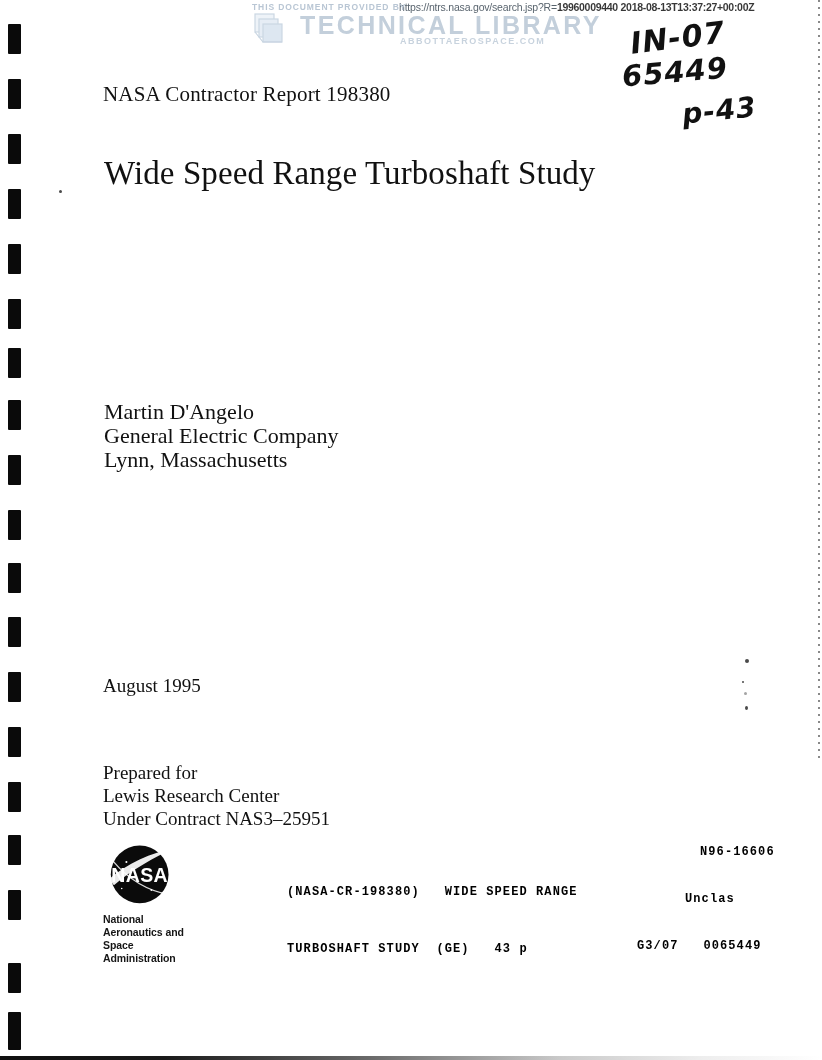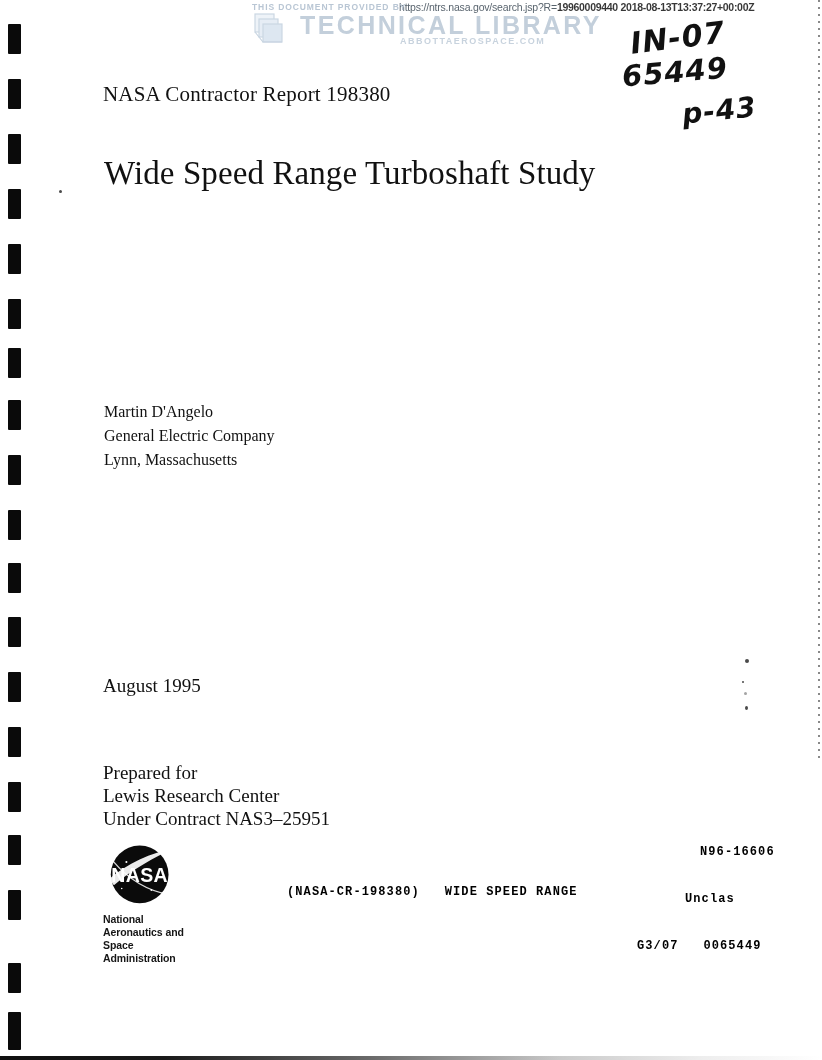--- a/index.html
+++ b/index.html
@@ -109,21 +109,21 @@
     top: 155px;
     left: 104px;
     font-size: 33px;
     letter-spacing: 0.1px;
     white-space: nowrap;
   }
   .author-block {
     position: absolute;
     top: 400px;
     left: 104px;
-    font-size: 16px;
+    font-size: 22px;
     line-height: 24px;
   }
   .author-block .affil { }
   .pub-date {
     position: absolute;
     top: 675px;
     left: 103px;
     font-size: 19px;
     white-space: nowrap;
   }
@@ -257,20 +257,21 @@
       <text x="47" y="50" font-family="Liberation Sans, sans-serif" font-size="25" font-weight="bold" fill="#ffffff" text-anchor="middle" letter-spacing="0.5">NASA</text>
     </svg>
     <div class="agency-name">
       <div>National Aeronautics and</div>
       <div>Space Administration</div>
     </div>
   </div>
 
   <div class="stamp stamp-title">
     <div>(NASA-CR-198380)   WIDE SPEED RANGE</div>
+    <div>TURBOSHAFT STUDY  (GE)   43 p</div>
   </div>
   <div class="stamp stamp-accession">N96-16606</div>
   <div class="stamp stamp-unclas">Unclas</div>
   <div class="stamp stamp-category">G3/07   0065449</div>
 
   <div class="binding-mark" style="top:24px;"></div>
   <div class="binding-mark" style="top:79px;"></div>
   <div class="binding-mark" style="top:134px;"></div>
   <div class="binding-mark" style="top:189px;"></div>
   <div class="binding-mark" style="top:244px;"></div>

